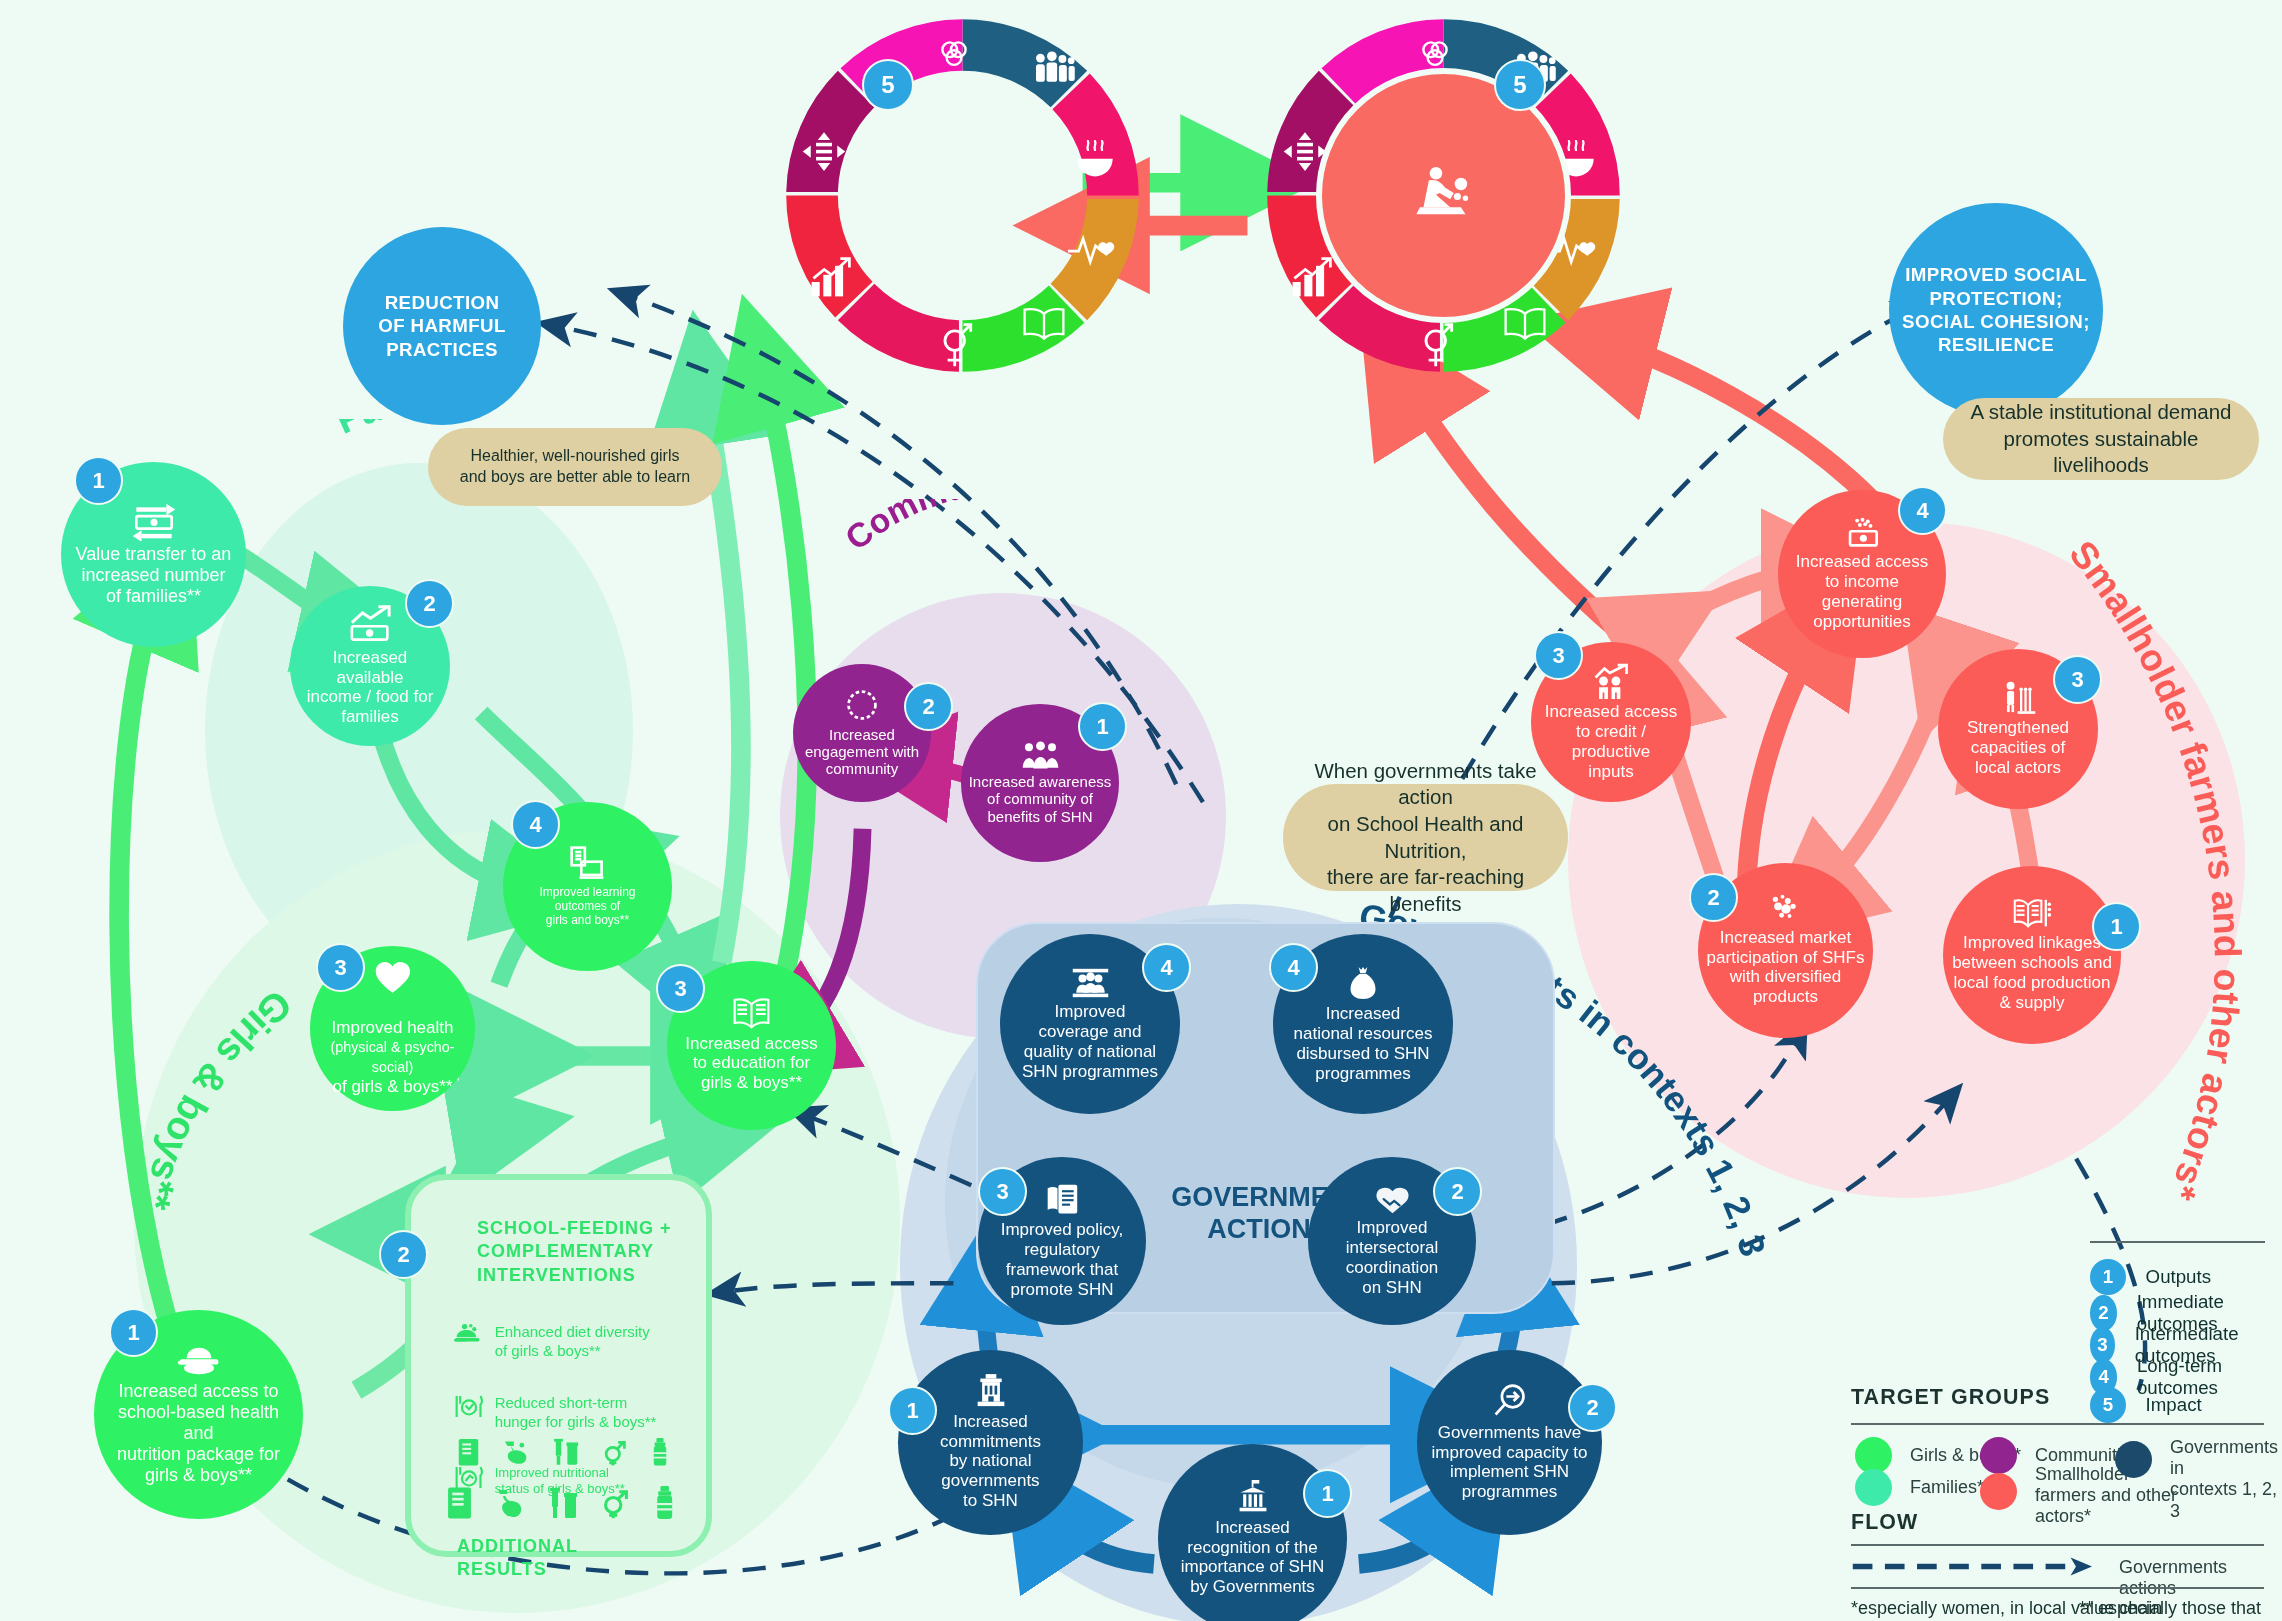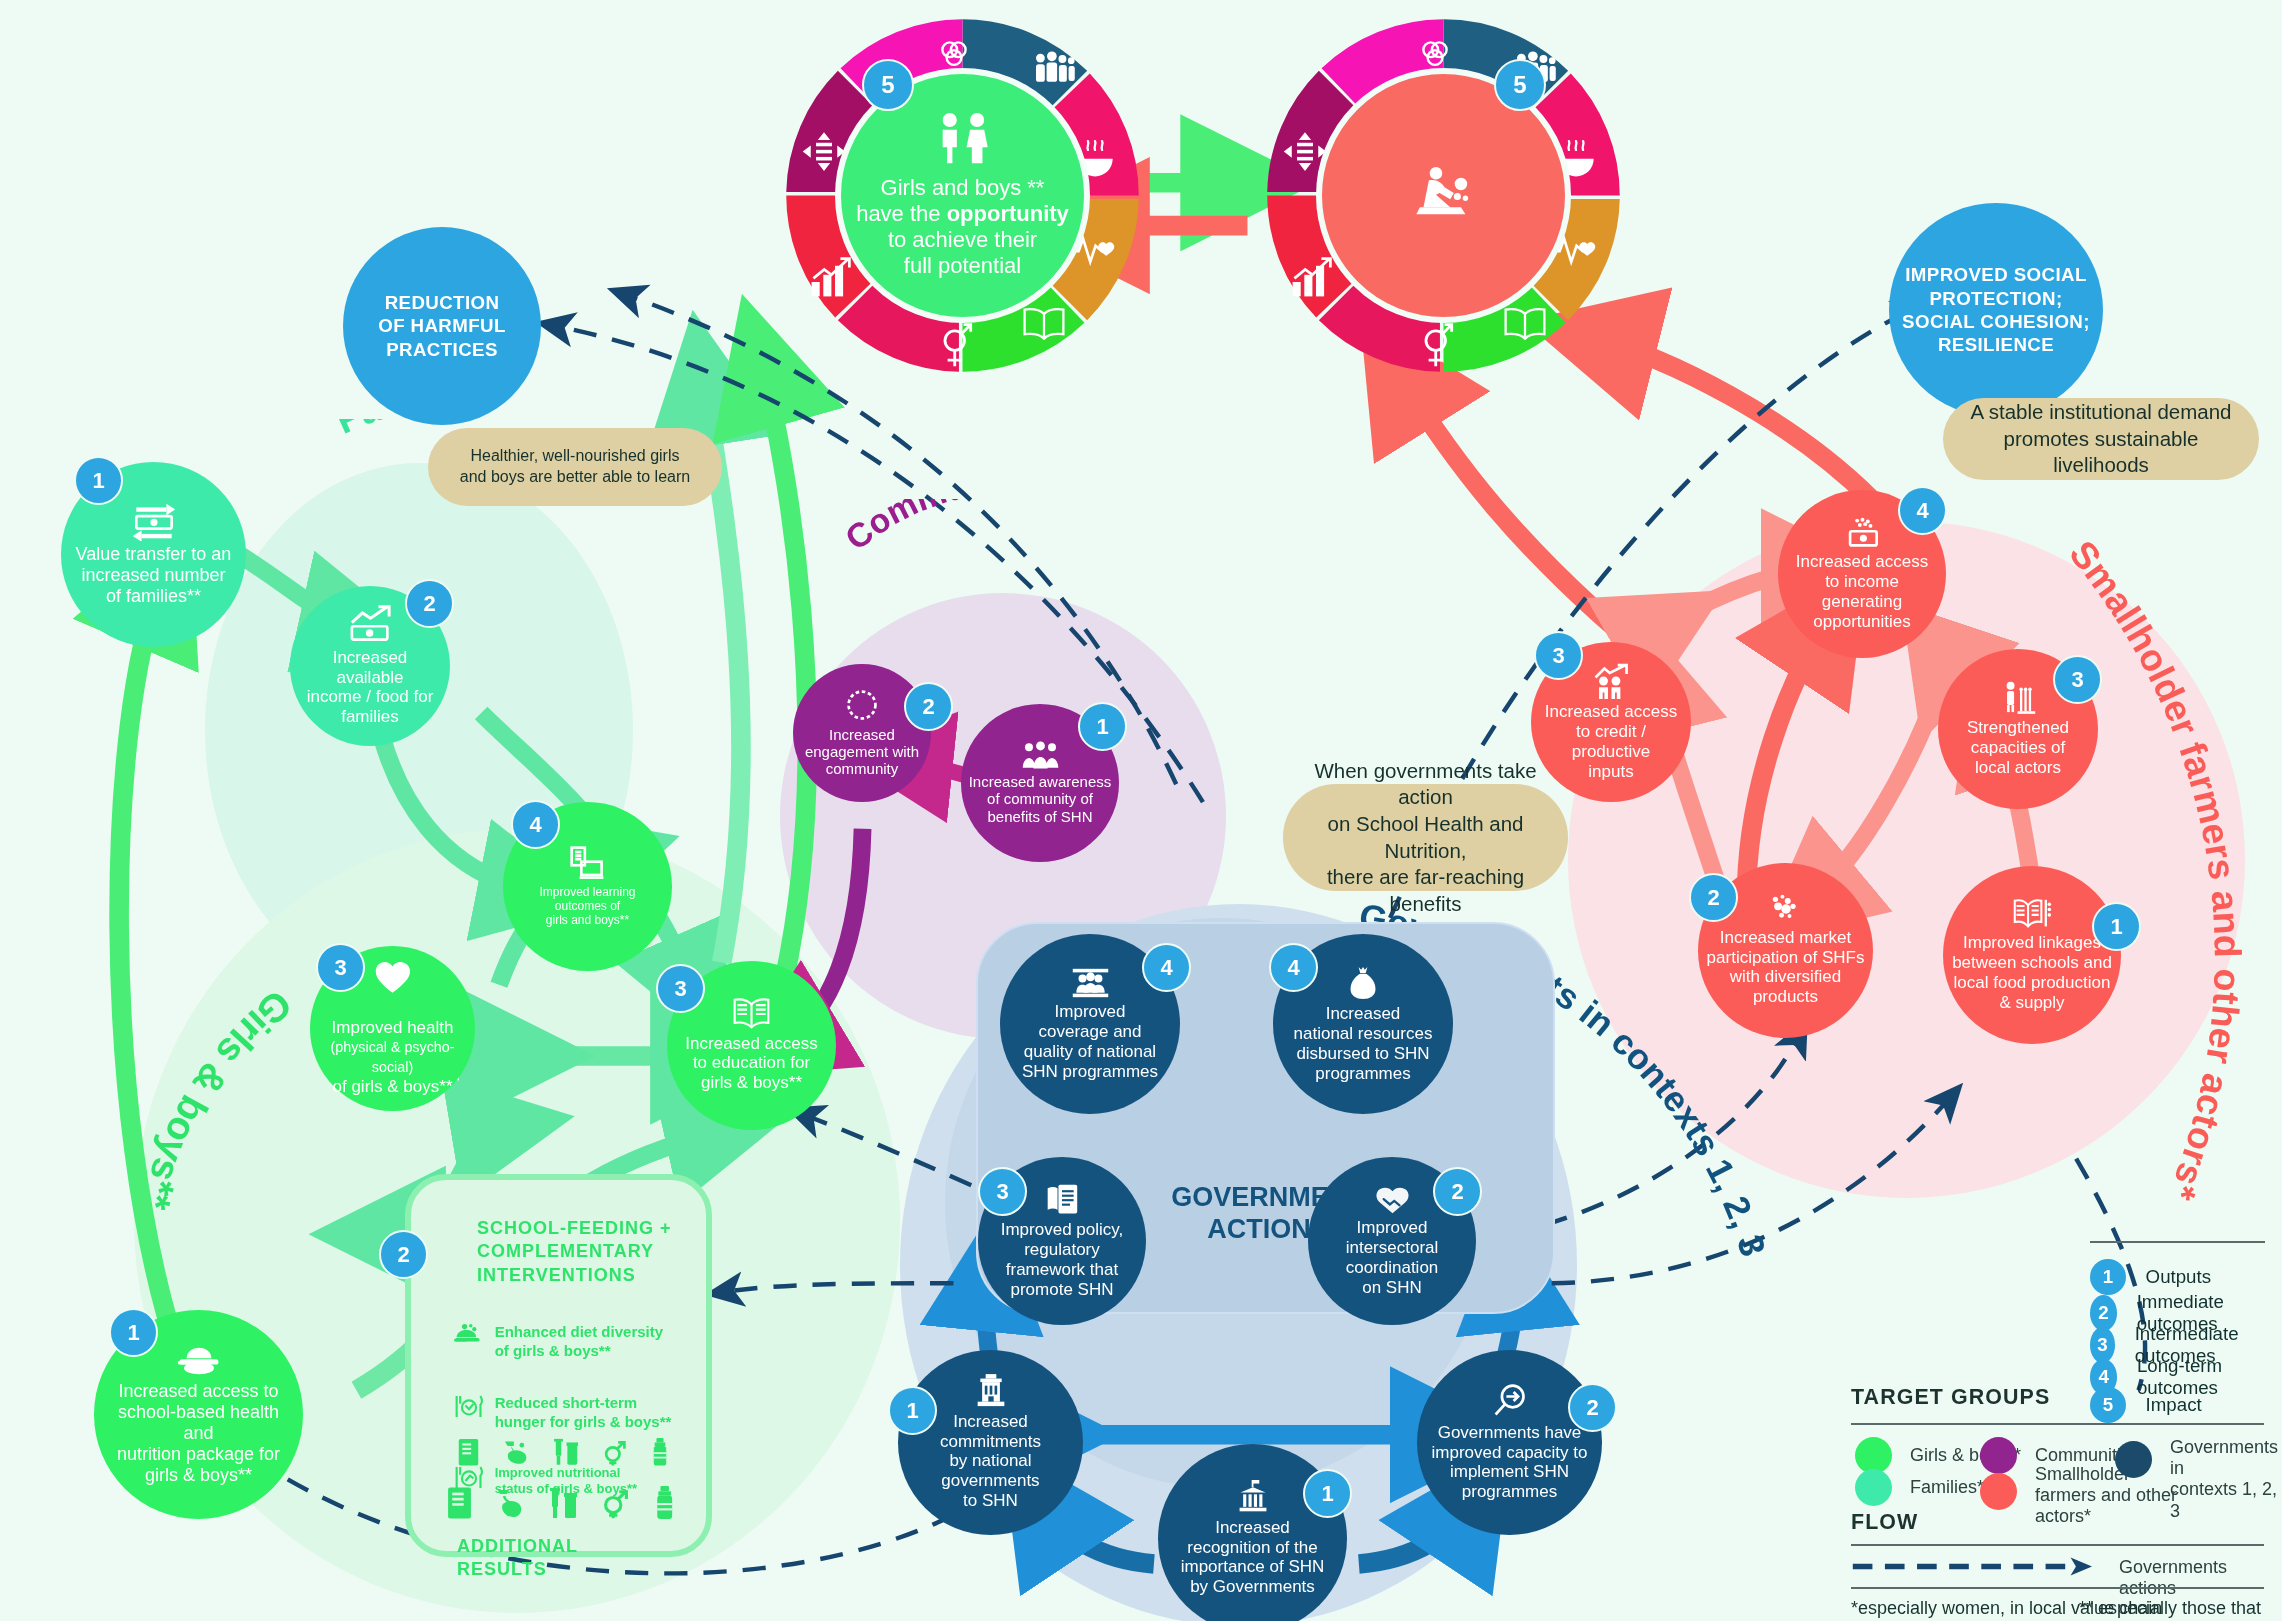--- a/index.html
+++ b/index.html
@@ -57,21 +57,21 @@
     display:flex;align-items:center;justify-content:center;text-align:center;
     font-weight:700;line-height:1.25;white-space:pre-line;box-sizing:border-box;
   }
 
   
   #sf-box{
     position:absolute;border:6.2px solid #8df0b0;background:#dcf7e4;
     border-radius:41px;box-sizing:border-box;
   }
   .sf-title{color:#2ee26a;font-weight:700;letter-spacing:1px;line-height:1.3;white-space:pre-line;}
-  .sf-item{display:flex;align-items:flex-start;gap:10.7px;color:#2ee26a;font-weight:700;line-height:1.25;}
+  .sf-item{display:flex;align-items:flex-start;gap:10.7px;color:#2ee26a;font-weight:400;line-height:1.25;}
   .sf-item .txt{white-space:pre-line;}
   .sf-extra-icons{display:flex;gap:23px;align-items:flex-end;}
 
   
   #gov-pill{position:absolute;background:#b9cfe4;border-radius:62px;border:2.7px solid #cddff0;box-sizing:border-box;}
   #gov-actions-label{
     position:absolute;color:#13537e;font-weight:700;text-align:center;line-height:1.2;white-space:pre-line;
   }
 
   
@@ -296,33 +296,20 @@
           <rect x="17" y="22" width="18" height="4"></rect>
           <rect x="17" y="30" width="18" height="4"></rect>
           <path d="M26 2l7 9H19z"></path>
           <path d="M26 46l7-9H19z"></path>
           <path d="M2 24l9-7v14z"></path>
           <path d="M50 24l-9-7v14z"></path>
         </svg>
     </div>
     <div class="badge" style="left:82px;top:46px;width:48px;height:48px;font-size:24px;">
       <span>5</span>
-    </div>
-    <div class="hub" style="left:55px;top:55px;width:255px;height:255px;background:#3ded79;">
-      <div class="nicon" style="margin-bottom:7.1px;">
-        <svg width="70" height="53" viewBox="0 0 78 60" fill="#fff">
-          <circle cx="24" cy="9" r="8"></circle>
-            <path d="M16 20h16v20h-5v18h-6V40h-5z"></path>
-          <circle cx="55" cy="9" r="8"></circle>
-            <path d="M47 20h16l4 20h-6v18h-12V40h-6z"></path>
-        </svg>
-      </div>
-      <div class="nlabel" style="font-size:22px;">
-        <span>Girls and boys **<br>have the <b>opportunity</b><br>to achieve their<br>full potential</span>
-      </div>
     </div>
   </div>
 
   <div class="wheel" style="left:1261px;top:13.4px;width:365px;height:365px;">
     <svg width="365" height="365" viewBox="0 0 410 410">
       <g transform="translate(205,205)">
         <path d="M 0,-198 A198,198 0 0 1 140,-140 L 99,-99 A140,140 0 0 0 0,-140 Z" fill="#1f5f82"></path>
         <path d="M 143,-137 A198,198 0 0 1 198,0 L 140,0 A140,140 0 0 0 101,-97 Z" fill="#f0156b"></path>
         <path d="M 198,4 A198,198 0 0 1 140,140 L 99,99 A140,140 0 0 0 140,4 Z" fill="#dd9428"></path>
         <path d="M 137,143 A198,198 0 0 1 0,198 L 0,140 A140,140 0 0 0 97,101 Z" fill="#2ee02e"></path>

